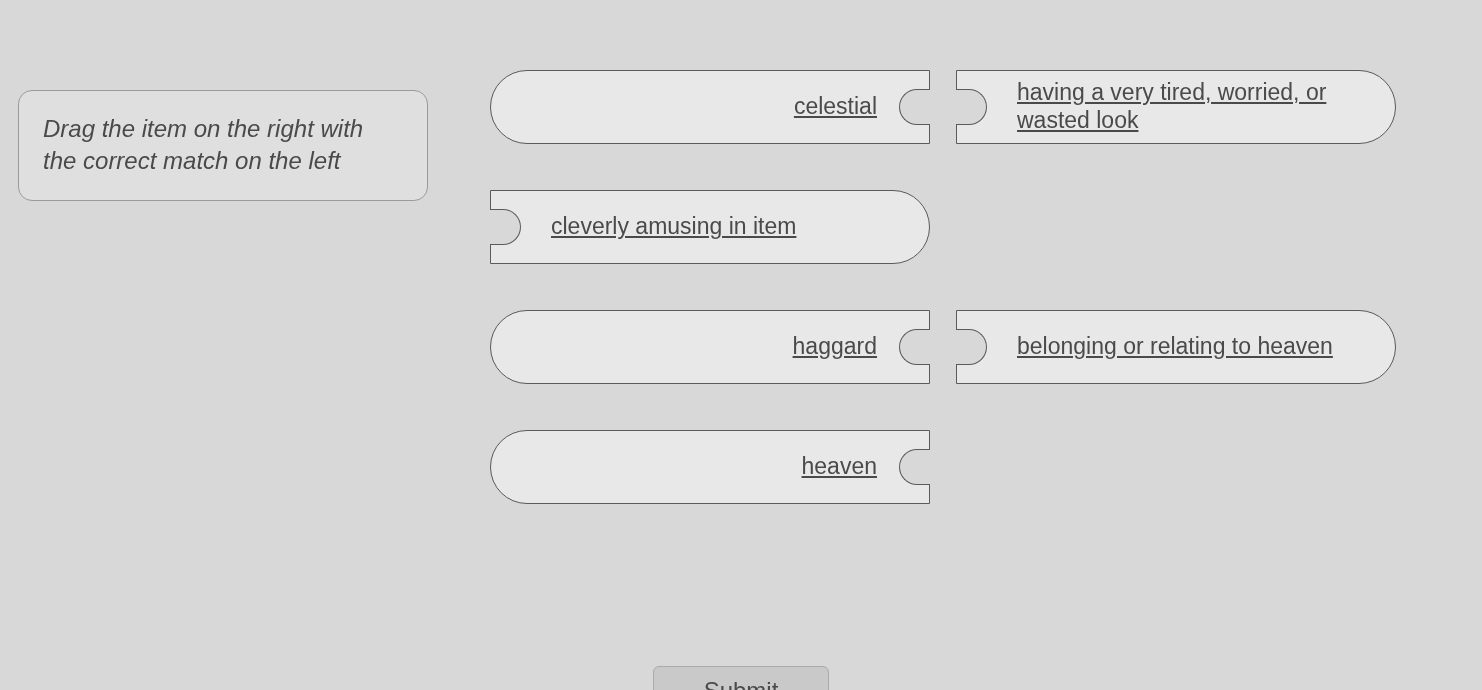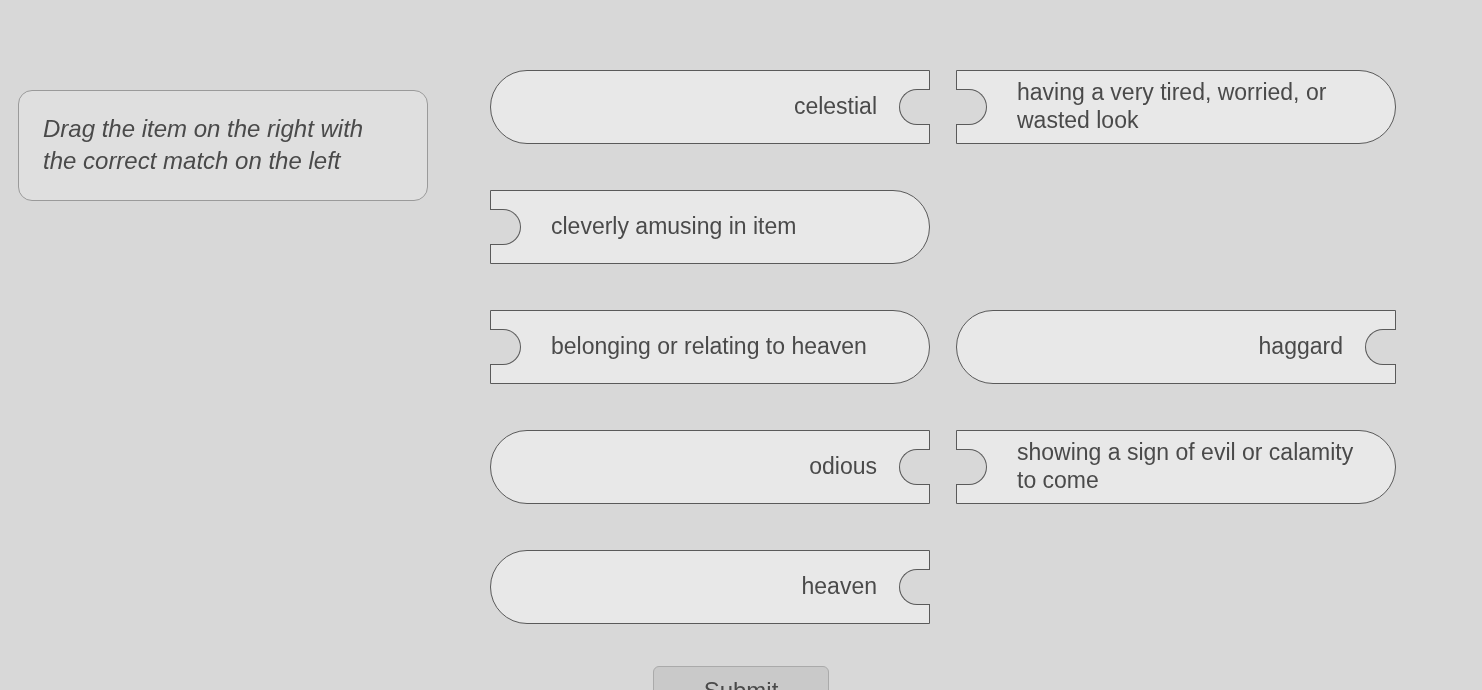--- a/index.html
+++ b/index.html
@@ -29,20 +29,21 @@
     position: absolute;
     left: 490px;
     top: 70px;
     width: 960px;
   }
   .pair-row {
     display: flex;
     gap: 26px;
     margin-bottom: 46px;
     align-items: stretch;
+    text-decoration: underline;
   }
   .piece {
     height: 74px;
     border: 1.5px solid #5a5a5a;
     background: #e8e8e8;
     display: flex;
     align-items: center;
     position: relative;
     font-size: 23px;
     line-height: 1.2;
@@ -131,36 +132,28 @@
     </div>
   </div>
 
   <div class="pair-row">
     <div class="piece right">
       <span>cleverly amusing in item</span>
     </div>
   </div>
 
   <div class="pair-row">
+    <div class="piece left">
+      <span>haggard</span>
+    </div>
     <div class="piece right">
       <span>belonging or relating to heaven</span>
     </div>
-    <div class="piece left">
-      <span>haggard</span>
-    </div>
   </div>
 
-  <div class="pair-row">
-    <div class="piece left">
-      <span>odious</span>
-    </div>
-    <div class="piece right">
-      <span>showing a sign of evil or calamity to come</span>
-    </div>
-  </div>
 
   <div class="pair-row">
     <div class="piece left">
       <span>heaven</span>
     </div>
   </div>
 
 </div>
 
 <div class="submit-wrap">

